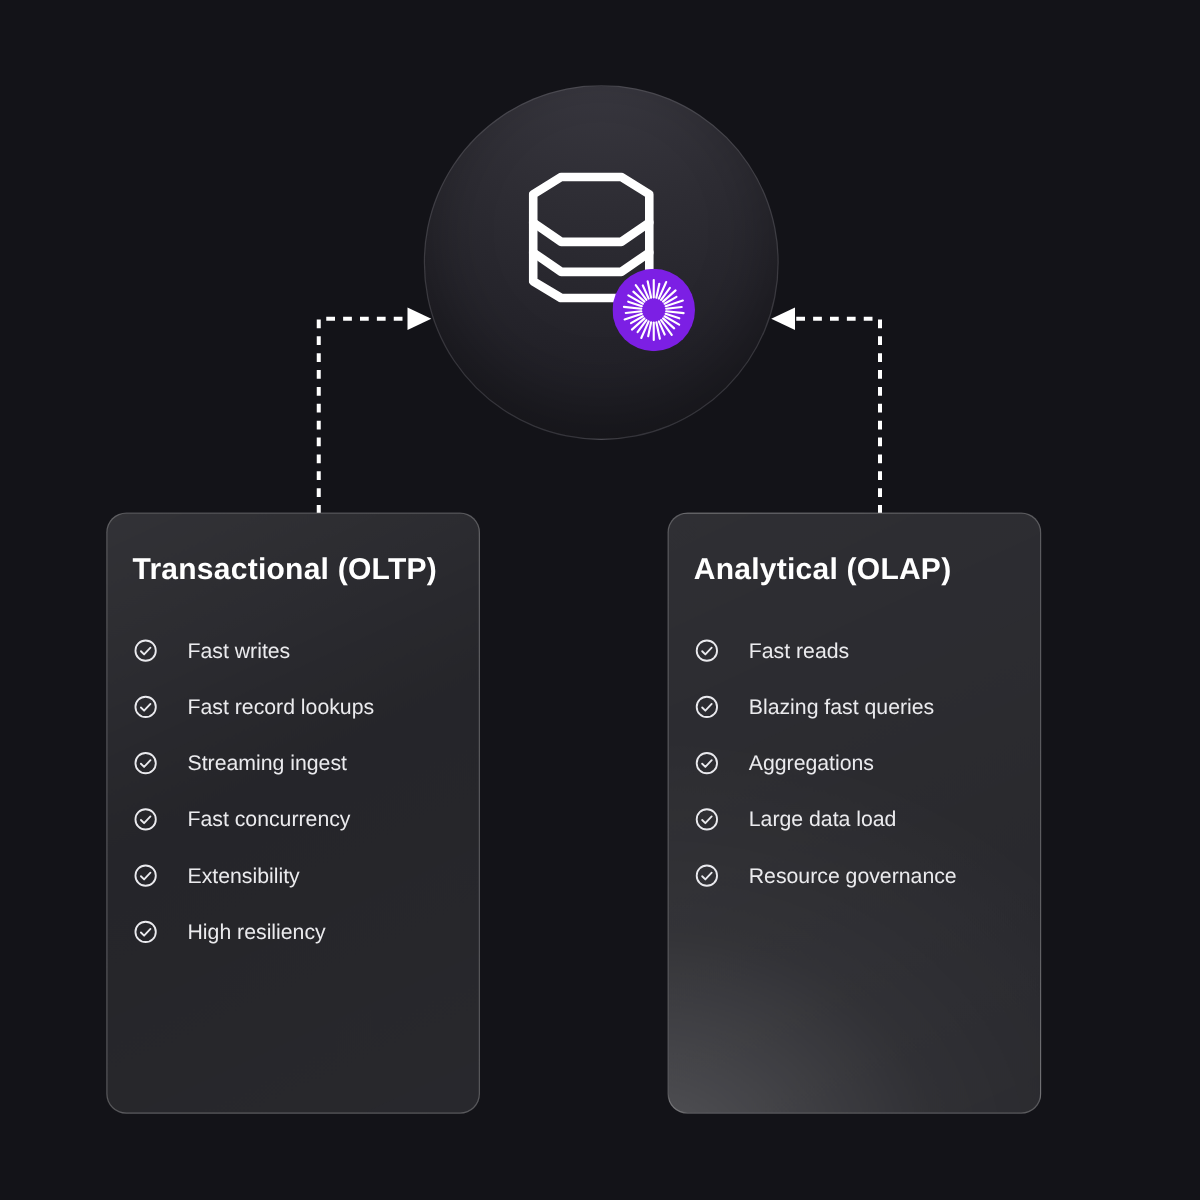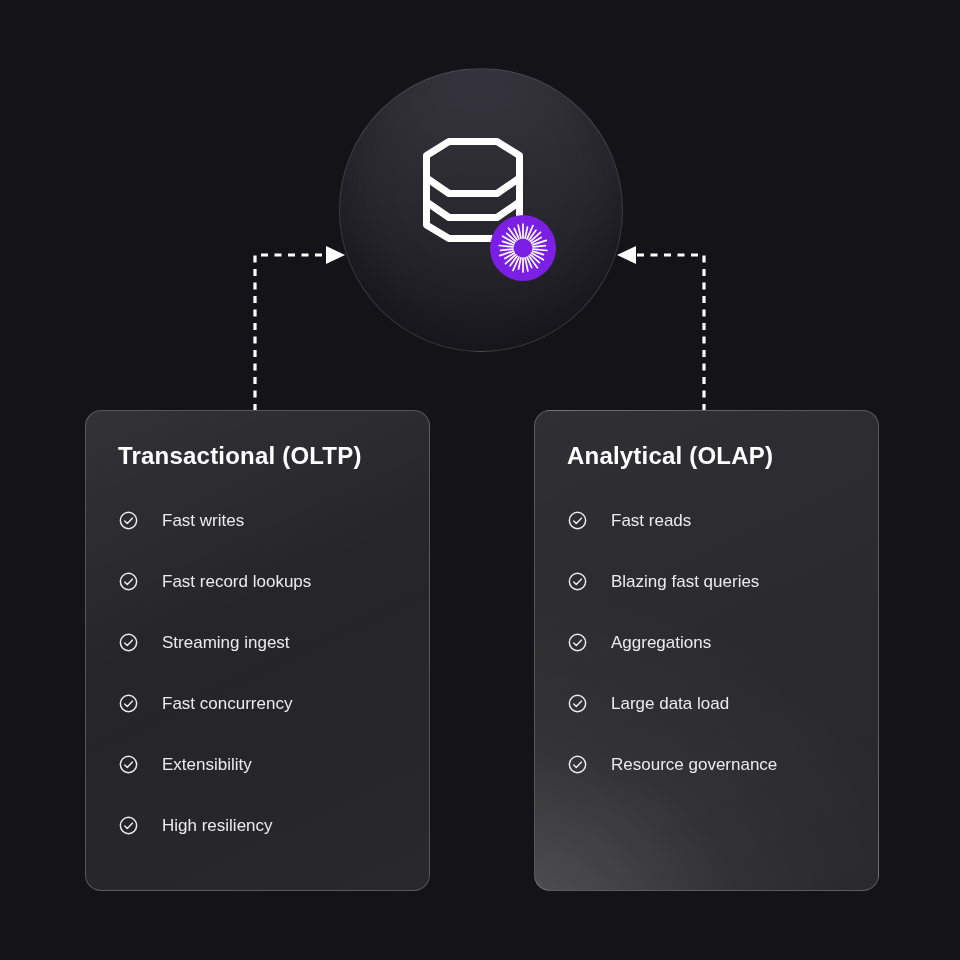--- a/index.html
+++ b/index.html
@@ -25,46 +25,46 @@
     border:1px solid rgba(255,255,255,0.10);
     box-shadow:inset 0 -26px 50px rgba(0,0,0,0.30);
   }
   .db-icon{position:absolute;left:83px;top:69px;}
   .badge{
     position:absolute;left:150px;top:146px;width:66px;height:66px;
   }
 
   
   .card{
-    position:absolute;top:410px;width:345px;height:481px;
+    position:absolute;top:410px;width:299px;height:481px;
     box-sizing:border-box;
     border-radius:16px;
     border:1px solid rgba(255,255,255,0.22);
-    padding:30px 32px;
+    padding:30px 20px;
   }
   .card-left{
     left:85px;
     background:
       linear-gradient(155deg, rgba(255,255,255,0.10) 0%, rgba(255,255,255,0.045) 45%, rgba(255,255,255,0.06) 100%),
       #1b1b20;
   }
   .card-right{
     left:534px;
     background:
       radial-gradient(430px 340px at -6% 108%, rgba(255,255,255,0.22) 0%, rgba(255,255,255,0.06) 55%, rgba(255,255,255,0.02) 100%),
       linear-gradient(155deg, rgba(255,255,255,0.07) 0%, rgba(255,255,255,0.03) 100%),
       #1b1b20;
   }
   .card-title{
     margin:0;font-size:24px;line-height:30px;font-weight:700;color:#ffffff;
     letter-spacing:0.2px;
   }
   .feature-list{list-style:none;margin:37px 0 0;padding:0;}
   .feature-item{display:flex;align-items:center;gap:23px;height:25px;}
-  .feature-item + .feature-item{margin-top:36px;}
+  .feature-item + .feature-item{margin-top:20px;}
   .check{width:21px;height:21px;flex:0 0 21px;color:#eaeaee;display:block;}
   .check svg{display:block;width:21px;height:21px;}
   .feature-label{font-size:17px;line-height:25px;color:#ebebee;}
 </style>
 </head>
 <body>
 
 <div class="stage">
 
   <svg class="connectors" viewBox="0 0 960 960">

